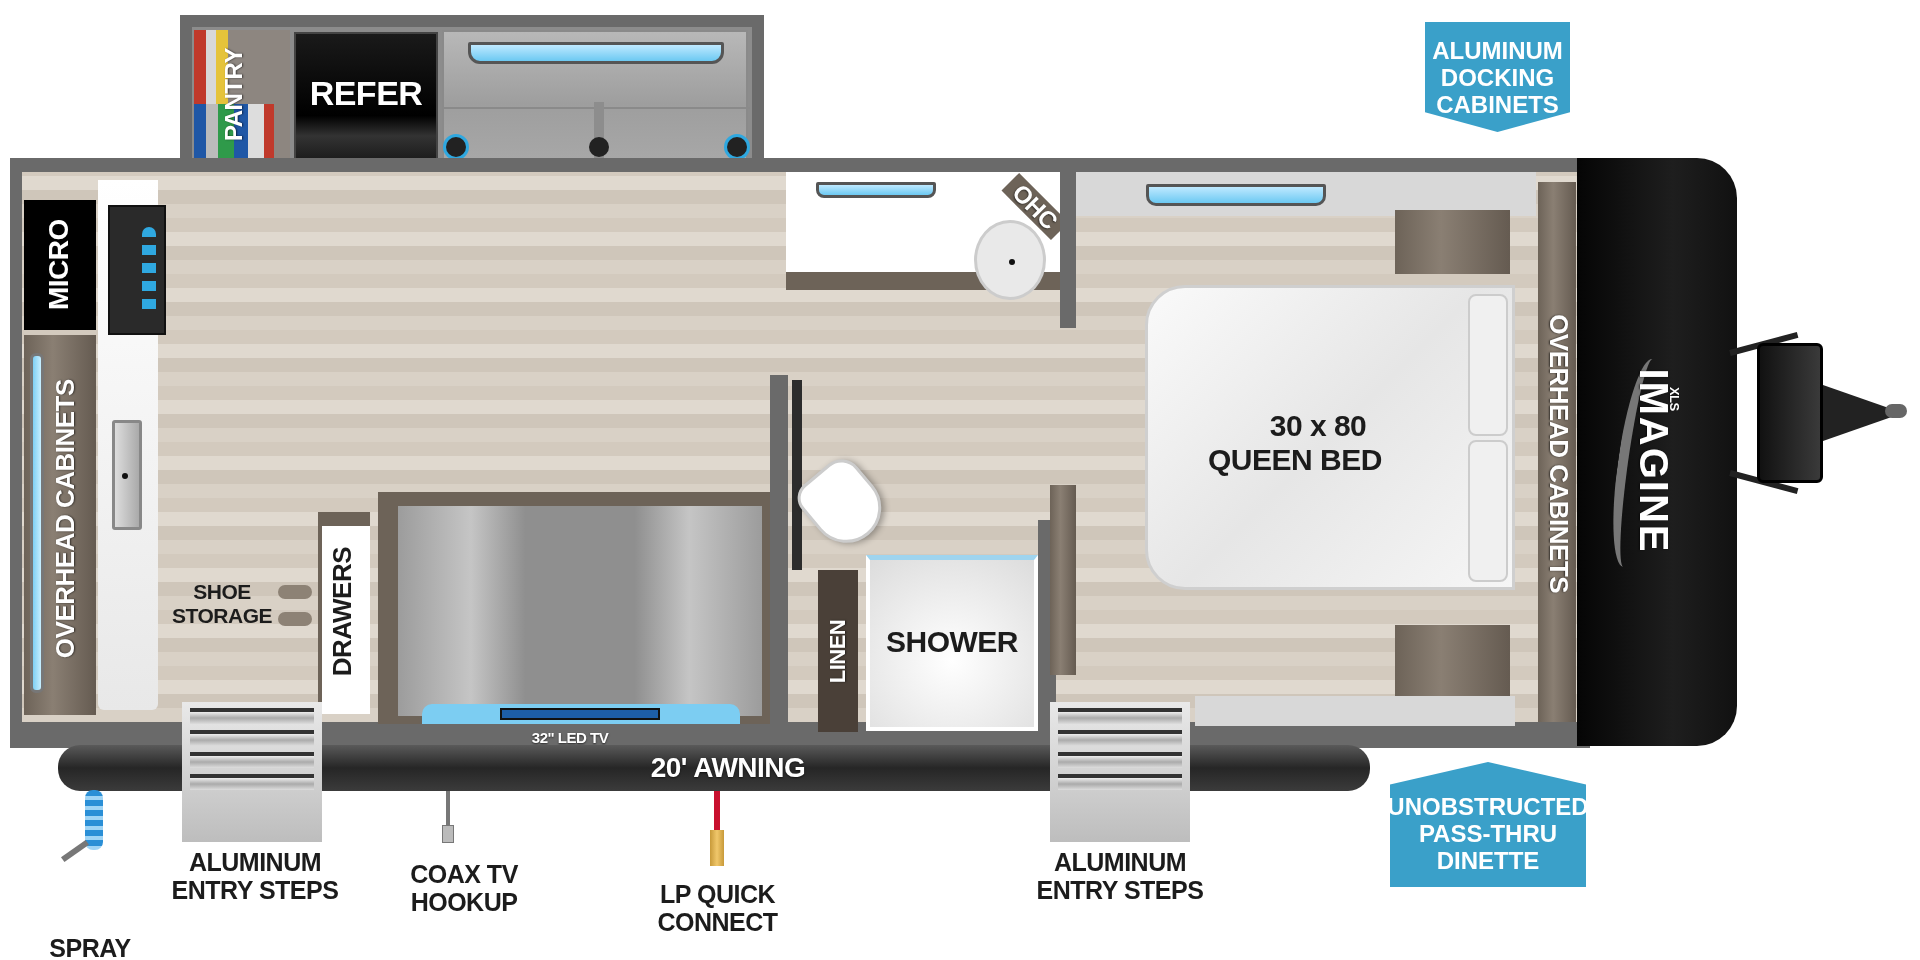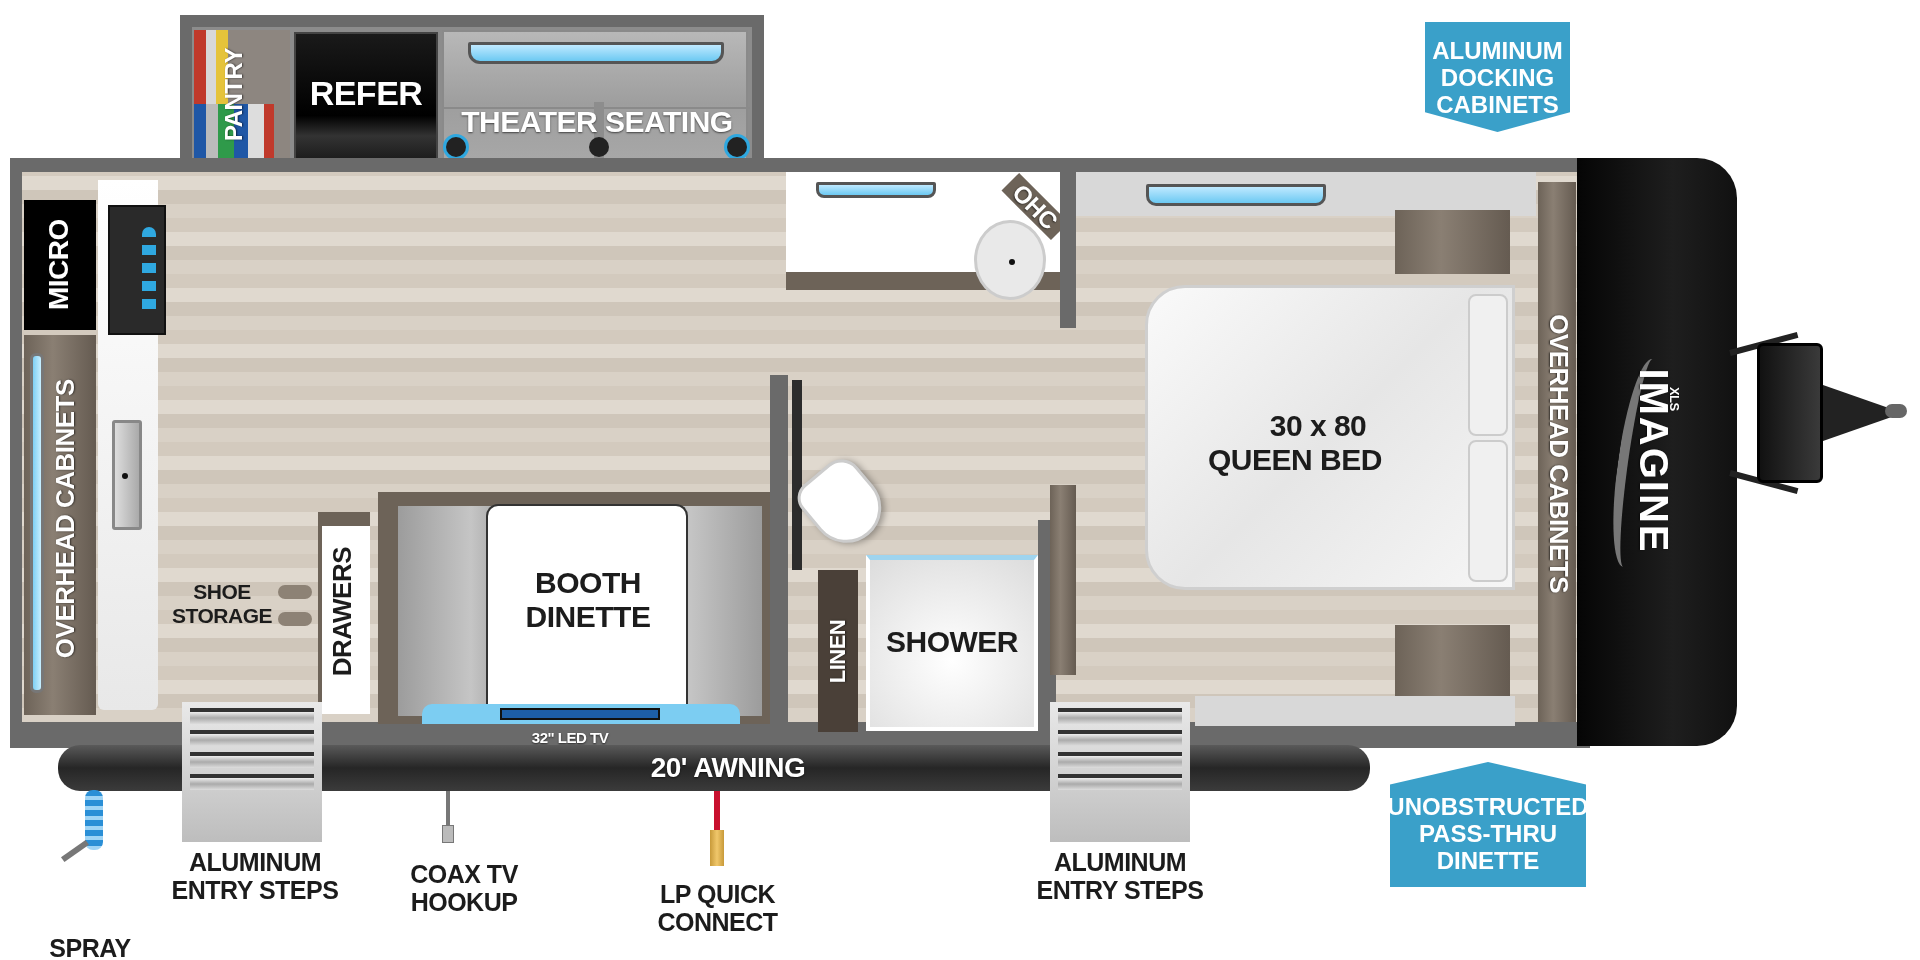--- a/index.html
+++ b/index.html
@@ -30,21 +30,20 @@
 </div>
 
 <div class="abs" style="left:294px;top:32px;width:144px;height:140px;background:linear-gradient(180deg,#1a1a1a,#000 60%,#333 75%,#111);border:2px solid #444">
   <div class="abs lbl lbl-light" style="left:0;top:42px;width:140px;text-align:center;font-size:34px">REFER</div>
 </div>
 
 <div class="abs" style="left:442px;top:30px;width:306px;height:184px;background:linear-gradient(180deg,#b8b8b8,#9e9e9e 40%,#b0b0b0);border:2px solid #8a8a8a">
   <div class="abs skylight" style="left:24px;top:10px;width:256px;height:22px;border-radius:2px 2px 12px 12px"></div>
   <div class="abs" style="left:0;top:75px;width:306px;height:2px;background:#8a8a8a"></div>
   <div class="abs" style="left:150px;top:70px;width:10px;height:114px;background:#8d8d8d"></div>
-  <div class="abs lbl lbl-light" style="left:0;top:74px;width:306px;text-align:center;font-size:30px">THEATER SEATING</div>
   <div class="abs" style="left:2px;top:105px;width:20px;height:20px;border-radius:50%;background:#222;box-shadow:0 0 0 3px #2fa8e0"></div>
   <div class="abs" style="left:145px;top:105px;width:20px;height:20px;border-radius:50%;background:#222"></div>
   <div class="abs" style="left:283px;top:105px;width:20px;height:20px;border-radius:50%;background:#222;box-shadow:0 0 0 3px #2fa8e0"></div>
 </div>
 
 <div class="abs wall" style="left:10px;top:158px;width:1580px;height:590px"></div>
 <div class="abs floor" style="left:22px;top:172px;width:1558px;height:550px"></div>
 
 <div class="abs" style="left:24px;top:200px;width:72px;height:130px;background:#000">
   <div class="abs lbl lbl-light" style="left:-30px;top:50px;width:130px;text-align:center;font-size:28px;transform:rotate(-90deg)">MICRO</div>
@@ -64,23 +63,20 @@
 <div class="abs lbl lbl-dark" style="left:172px;top:580px;width:100px;text-align:center;font-size:21px;line-height:24px;white-space:normal">SHOE STORAGE</div>
 <div class="abs" style="left:278px;top:585px;width:34px;height:14px;background:#8d8275;border-radius:7px"></div>
 <div class="abs" style="left:278px;top:612px;width:34px;height:14px;background:#8d8275;border-radius:7px"></div>
 
 <div class="abs" style="left:318px;top:512px;width:52px;height:202px;background:#fff;border-left:4px solid #6d6358;border-top:14px solid #6d6358">
   <div class="abs lbl lbl-dark" style="left:-54px;top:72px;width:150px;text-align:center;font-size:26px;transform:rotate(-90deg)">DRAWERS</div>
 </div>
 
 <div class="abs" style="left:378px;top:492px;width:400px;height:232px;background:#6d6358">
   <div class="abs" style="left:20px;top:14px;width:364px;height:210px;background:linear-gradient(90deg,#9c9c9c,#c5c5c5 20%,#8f8f8f 35%,#8f8f8f 65%,#c5c5c5 80%,#9c9c9c)"></div>
-  <div class="abs" style="left:108px;top:12px;width:202px;height:200px;background:#fff;border-radius:12px 12px 0 0;border:2px solid #333;border-bottom:none">
-    <div class="abs lbl lbl-dark" style="left:10px;top:60px;width:180px;text-align:center;font-size:30px;line-height:34px;white-space:normal">BOOTH DINETTE</div>
-  </div>
   <div class="abs" style="left:44px;top:212px;width:318px;height:20px;background:#7ccdf2;border-radius:10px 10px 0 0">
     <div class="abs" style="left:78px;top:4px;width:160px;height:12px;background:#1d5ea8;border:2px solid #111"></div>
   </div>
 </div>
 <div class="abs lbl lbl-light" style="left:470px;top:730px;width:200px;text-align:center;font-size:15px">32" LED TV</div>
 
 <div class="abs wall" style="left:770px;top:375px;width:18px;height:360px"></div>
 <div class="abs" style="left:792px;top:380px;width:10px;height:190px;background:#2c2c2c"></div>
 <div class="abs" style="left:808px;top:464px;width:70px;height:80px;background:#fff;border:3px solid #ccc;border-radius:20px 24px 40px 40px;transform:rotate(-40deg);box-shadow:2px 3px 6px rgba(0,0,0,.3)"></div>
 <div class="abs" style="left:818px;top:570px;width:40px;height:162px;background:#4a4038">

